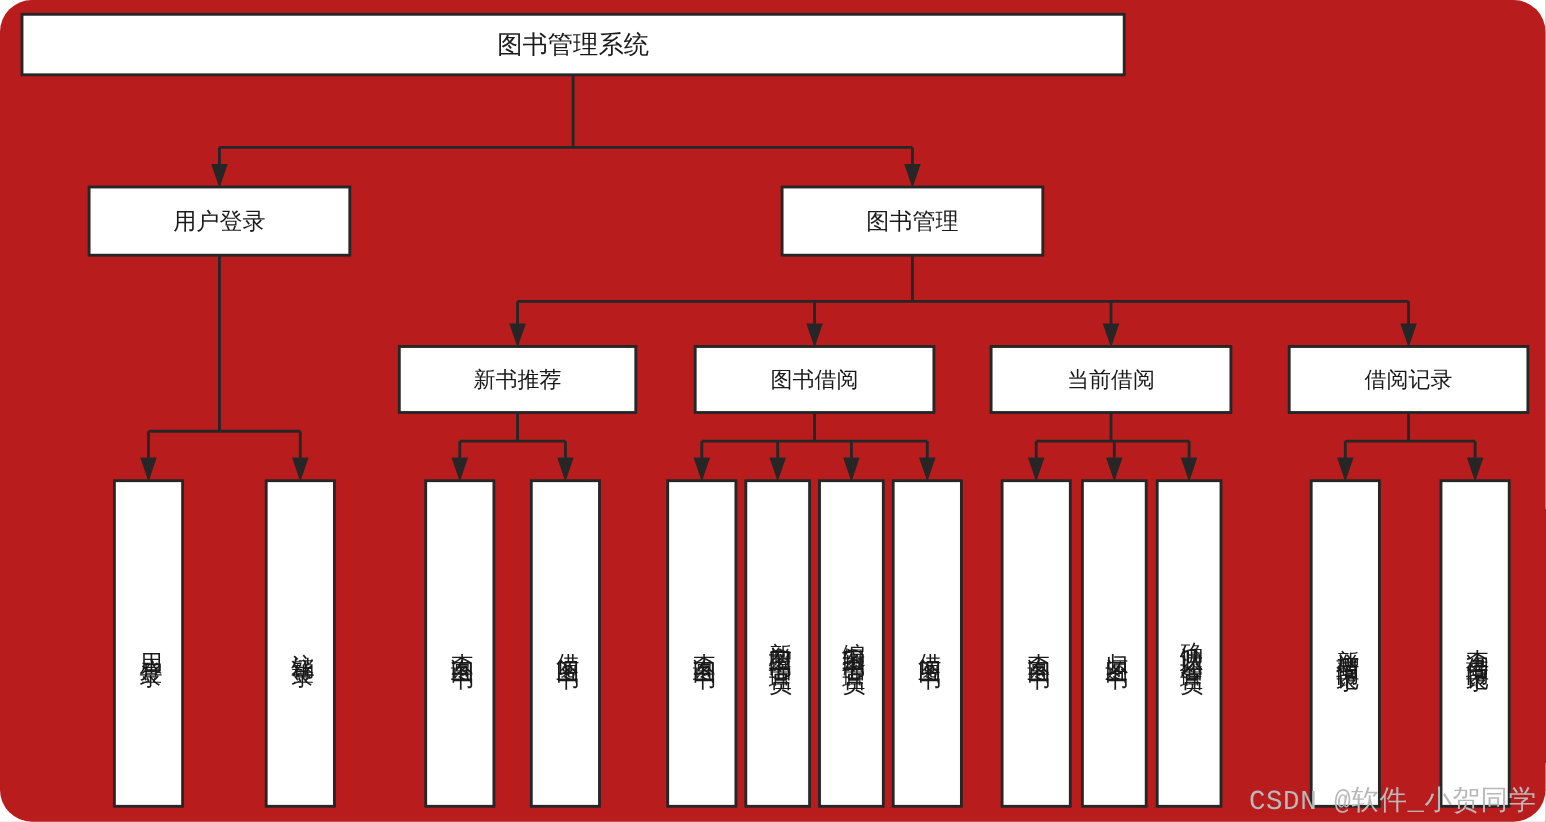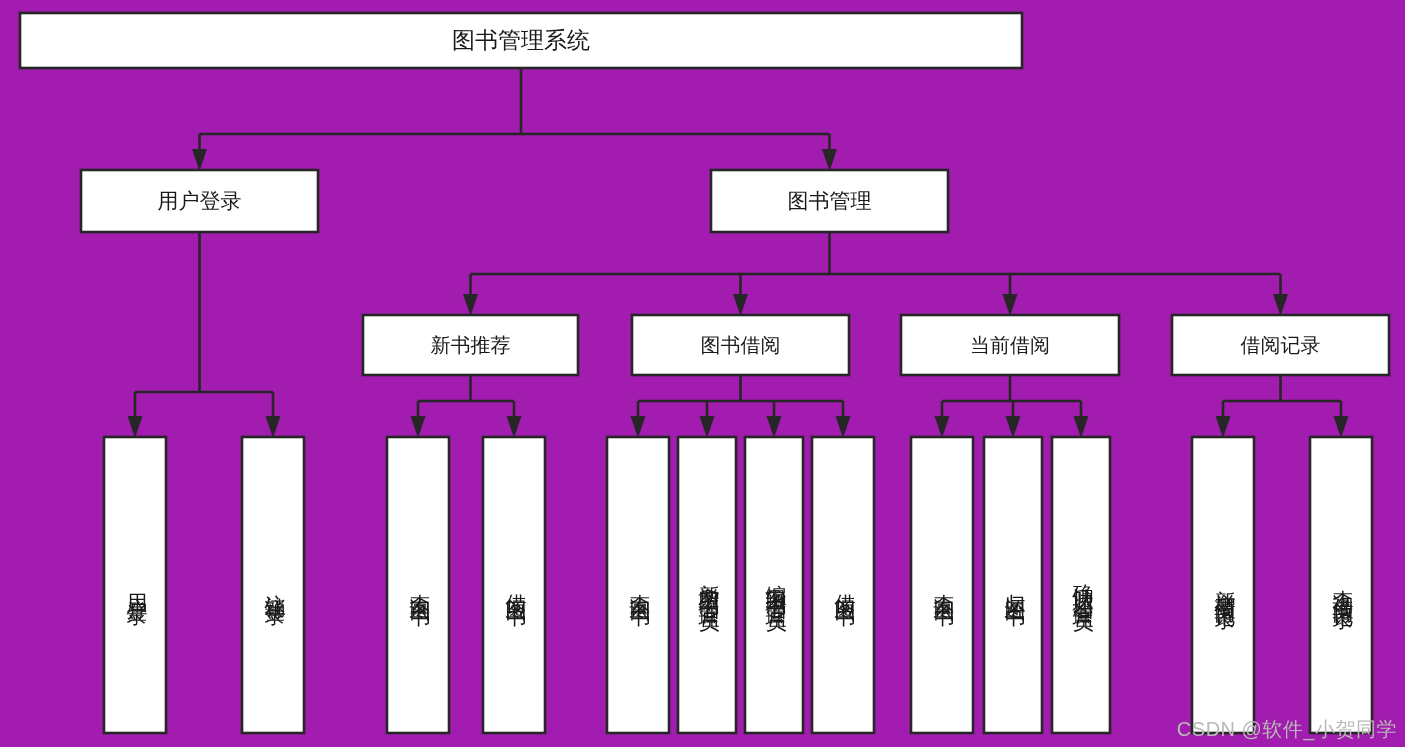--- a/index.html
+++ b/index.html
@@ -10,21 +10,22 @@
   body {
     width: 1405px;
     height: 747px;
     font-family: "DejaVu Sans", "Liberation Sans", sans-serif;
     overflow: hidden;
   }
   #diagram-root {
     position: relative;
     width: 1405px;
     height: 747px;
-    background: #a21caf;
+    background: #b91c1c;
+    border-radius: 29px;
   }
   svg.diagram-svg {
     position: absolute;
     left: 0;
     top: 0;
     width: 1405px;
     height: 747px;
   }
   .node-box {
     fill: #ffffff;
@@ -57,22 +58,22 @@
     stroke-linecap: butt;
   }
   .arrow-head {
     fill: #262626;
     stroke: none;
   }
   .watermark {
     position: absolute;
     right: 8px;
     bottom: 4px;
-    font-family: Liberation Sans, sans-serif;
-    font-size: 20px;
+    font-family: Liberation Mono, monospace;
+    font-size: 25px;
     color: #b9b9b9;
     letter-spacing: 0.5px;
     white-space: nowrap;
     pointer-events: none;
   }
 </style>
 </head>
 <body>
 
 <div id="diagram-root">

